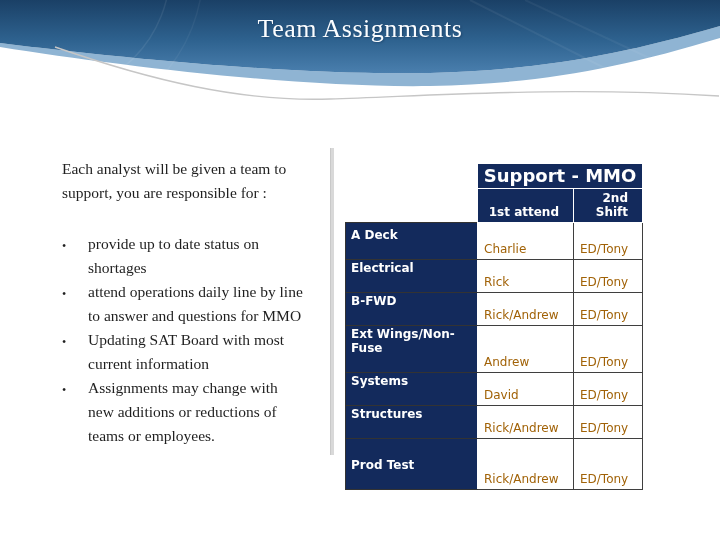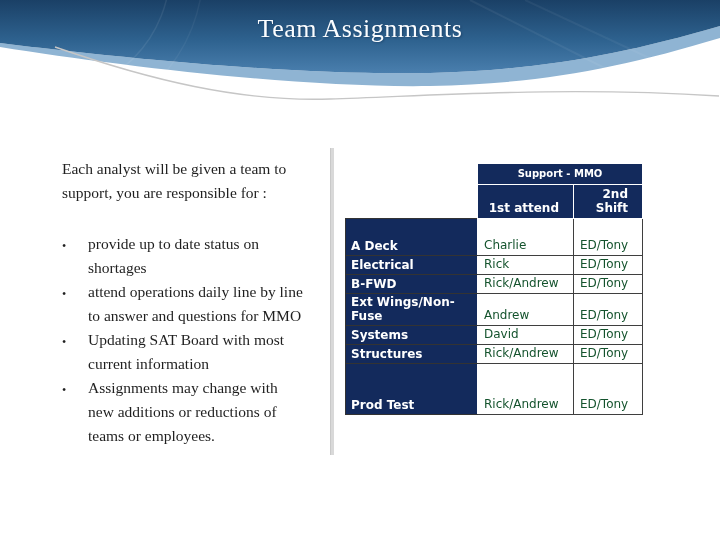--- a/index.html
+++ b/index.html
@@ -42,36 +42,36 @@
   
   table.assign {
     position:absolute; left:345px; top:163px;
     border-collapse:collapse; table-layout:fixed; width:297px;
     font-family:"DejaVu Sans", sans-serif; font-size:12px;
   }
   table.assign td, table.assign th { overflow:hidden; }
   td.blank { border:0; background:transparent; }
   th.mmo {
     background:var(--navy); color:#fff; border:1px solid #fff;
-    font-weight:bold; font-size:10px; text-align:center;
+    font-weight:bold; font-size:18px; text-align:center;
     padding:1px 0 2px 0;
   }
   th.shift {
     background:var(--navy); color:#fff; border:1px solid #fff;
     font-weight:bold; text-align:right; vertical-align:bottom;
     padding:1px 14px 3px 5px; height:29px;
   }
   td.rowlabel {
     background:var(--navy); color:#fff; border:1px solid #333;
     border-right:1px solid #fff;
     font-weight:bold; text-align:left; vertical-align:bottom;
-    padding:1px 4px 2px 5px;
+    padding:1px 4px 17px 5px;
   }
   td.data {
-    background:#fff; color:#14532d; border:1px solid #3f3f3f;
+    background:#fff; color:#a16207; border:1px solid #3f3f3f;
     text-align:left; vertical-align:bottom;
     padding:1px 2px 3px 6px;
   }
 </style>
 </head>
 <body>
 
 <div class="slide" style="--navy:#132a5c;">
 
   <div class="banner">

